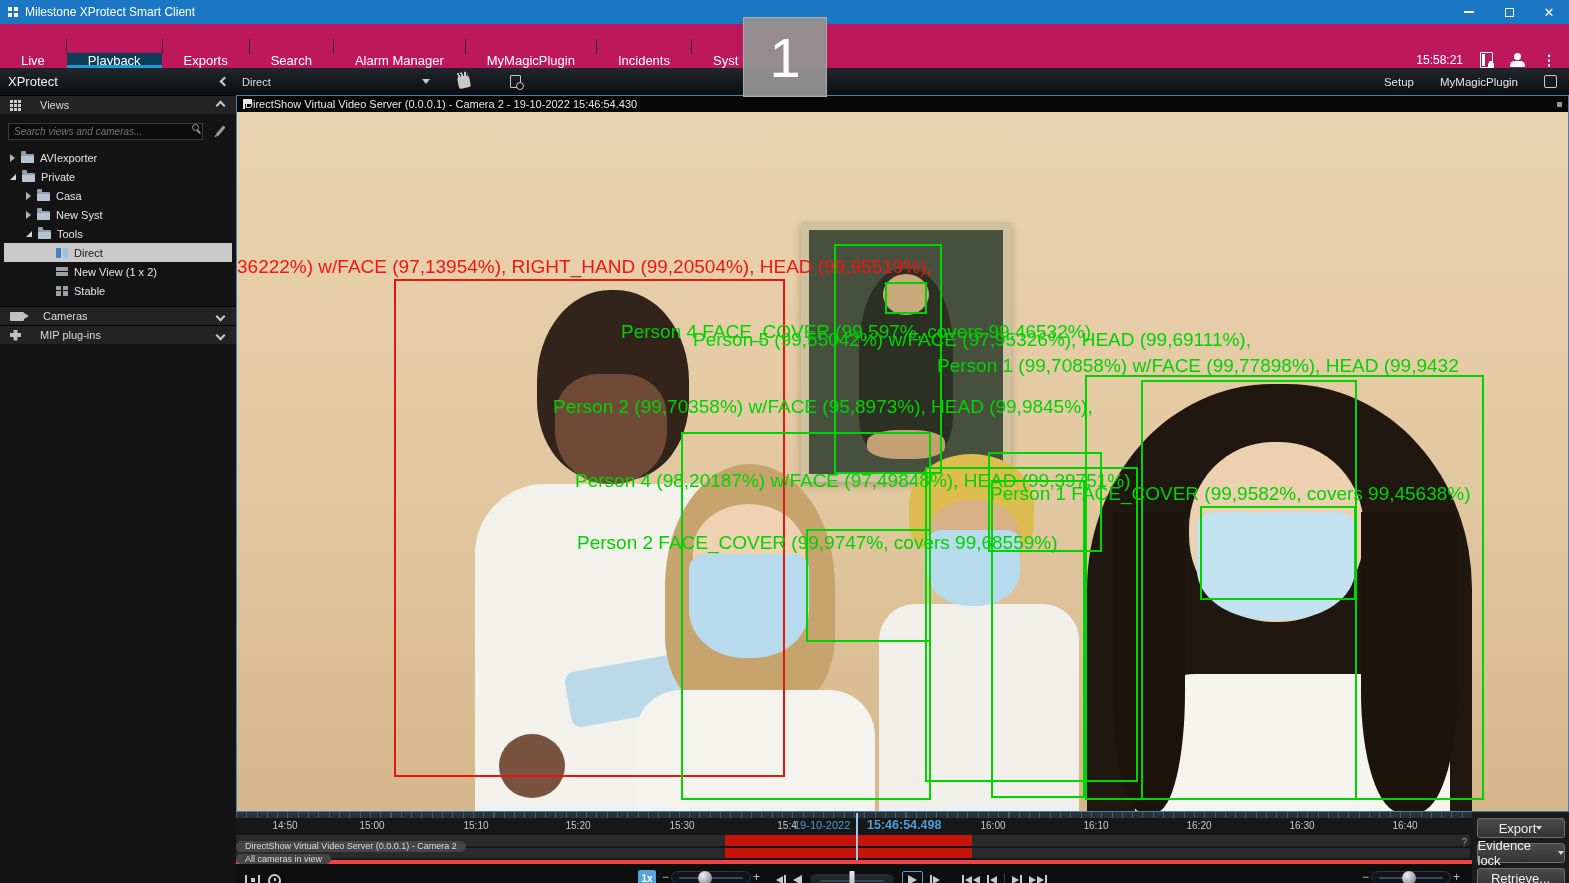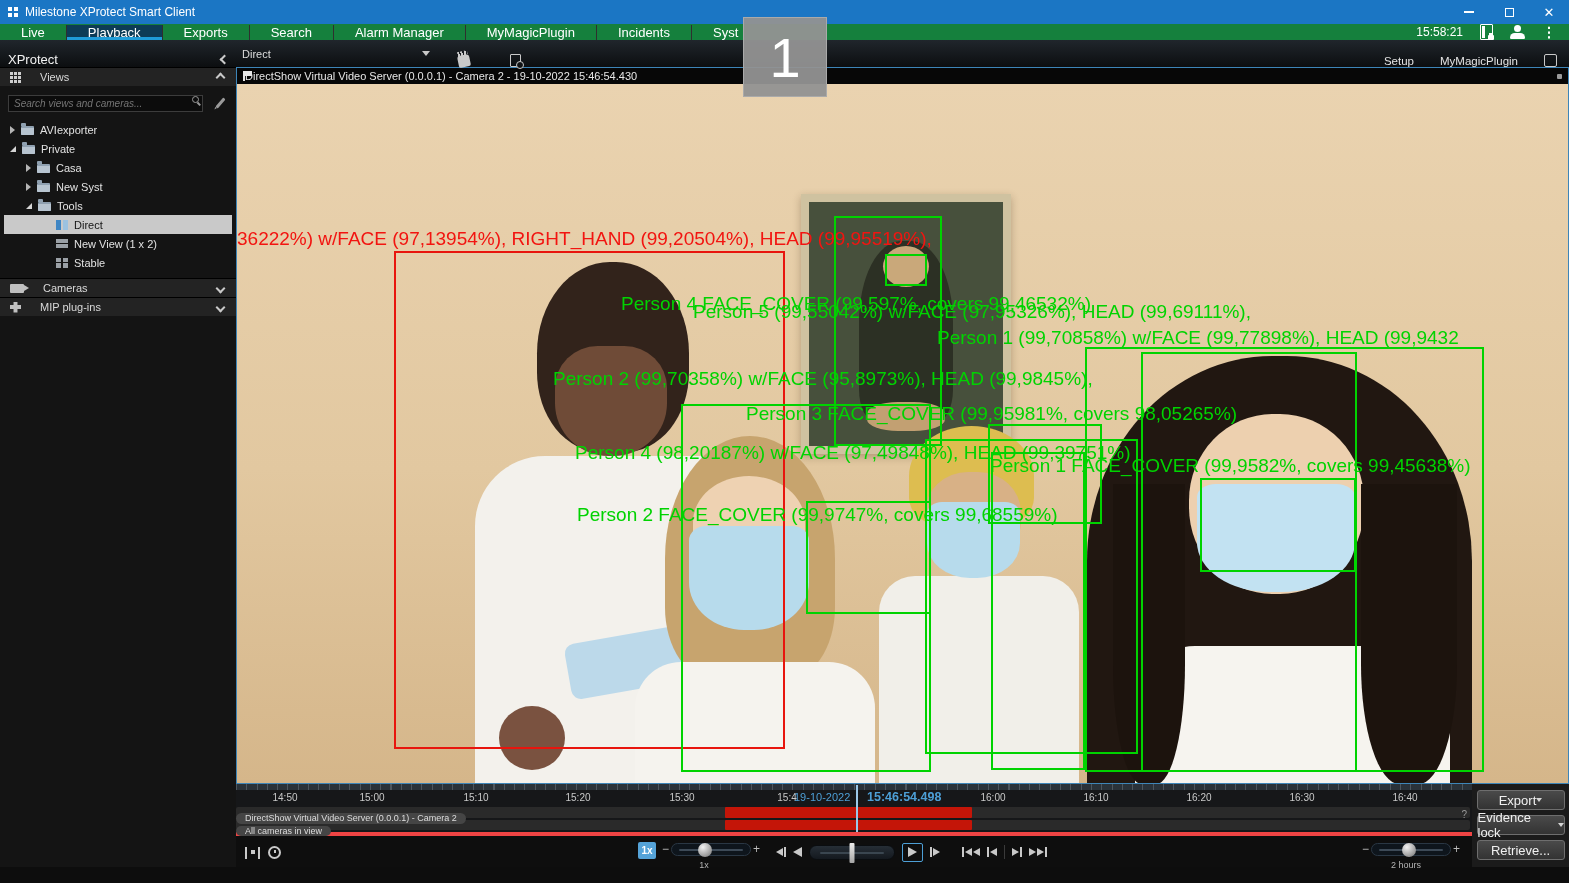--- a/index.html
+++ b/index.html
@@ -13,37 +13,37 @@
                   linear-gradient(#000 0 0) 0 6px/4px 4px no-repeat, linear-gradient(#000 0 0) 6px 6px/4px 4px no-repeat;
     mask: linear-gradient(#000 0 0) 0 0/4px 4px no-repeat, linear-gradient(#000 0 0) 6px 0/4px 4px no-repeat,
           linear-gradient(#000 0 0) 0 6px/4px 4px no-repeat, linear-gradient(#000 0 0) 6px 6px/4px 4px no-repeat; }
   .win-ctrls { margin-left:auto; display:flex; height:100%; }
   .win-btn { width:40px; display:flex; align-items:center; justify-content:center; color:#fff; font-size:12px; }
   .ic-min { width:10px; height:1.5px; background:#fff; display:inline-block; }
   .ic-max { width:9px; height:9px; border:1.5px solid #fff; display:inline-block; }
   .ic-close { font-size:13px; line-height:1; }
 
   
-  .navbar { height:16px; background:#15803d; display:flex; align-items:flex-end; color:#fff; }
+  .navbar { height:44px; background:#be185d; display:flex; align-items:flex-end; color:#fff; }
   .tab { padding:0 21px; display:flex; align-items:center; font-size:13px; position:relative; white-space:nowrap; }
   .tab-sep { width:1px; height:15px; background:#2f2f2f; align-self:center; }
   .tab.active { background:linear-gradient(180deg,#0c3betr 0,#0d3c56 0); background:#0d3c56; }
   .tab.active::after { content:""; position:absolute; left:0; right:0; bottom:0; height:3px; background:#1f9cd8; }
   .nav-right { margin-left:auto; display:flex; align-items:center; gap:17px; padding-right:13px; }
   .clock { font-size:12px; color:#fff; }
   .icon-evidence { width:13px; height:16px; border:1.5px solid #fff; border-radius:1px; position:relative; }
   .icon-evidence::before { content:""; position:absolute; left:1px; top:1px; bottom:1px; width:3px; background:#fff; }
   .icon-evidence::after { content:""; position:absolute; right:-2px; bottom:-1px; width:6px; height:5px; background:#fff; border-radius:1px; box-shadow:0 -3px 0 -1px #fff; }
   .icon-user { width:15px; height:14px; position:relative; }
   .icon-user::before { content:""; position:absolute; left:4px; top:0; width:7px; height:7px; border-radius:50%; background:#fff; }
   .icon-user::after { content:""; position:absolute; left:0; bottom:0; width:15px; height:6px; border-radius:7px 7px 2px 2px; background:#fff; }
   .icon-kebab { color:#fff; font-size:14px; font-weight:bold; line-height:1; }
 
   
-  .toolbar { height:27px; background:linear-gradient(180deg,#20262c,#0c0e10); display:flex; align-items:flex-end; color:#e4e4e4; }
+  .toolbar { height:27px; background:linear-gradient(180deg,#20262c,#0c0e10); display:flex; align-items:center; color:#e4e4e4; }
   .brand-zone { width:236px; display:flex; align-items:center; padding:0 8px; }
   .brand { font-size:13px; color:#f2f2f2; }
   .chev { width:7px; height:7px; border-right:2px solid #c9c9c9; border-bottom:2px solid #c9c9c9; display:inline-block; }
   .chev.left { transform:rotate(135deg); }
   .chev.up { transform:rotate(-135deg); }
   .chev.down { transform:rotate(45deg); }
   .brand-zone .chev { margin-left:auto; }
   .view-select { width:200px; display:flex; align-items:center; font-size:11px; color:#ddd; padding:0 6px; height:100%; }
   .caret-down { width:0; height:0; border-left:4px solid transparent; border-right:4px solid transparent; border-top:5px solid #c9c9c9; display:inline-block; margin-left:auto; }
   .icon-hand { width:12px; height:12px; background:#c9c9c9; border-radius:3px 3px 2px 2px; position:relative; margin:0 18px 0 22px; transform:rotate(-12deg); }
@@ -362,21 +362,20 @@
           <div class="dbox" style="left:754px;top:368px;width:94px;height:318px;"></div>
           <div class="dbox" style="left:848px;top:263px;width:399px;height:425px;"></div>
           <div class="dbox" style="left:904px;top:268px;width:216px;height:420px;"></div>
           <div class="dbox" style="left:963px;top:394px;width:156px;height:94px;"></div>
 
           <div class="det red" style="left:0px;top:144px;">36222%) w/FACE (97,13954%), RIGHT_HAND (99,20504%), HEAD (99,95519%),</div>
           <div class="det" style="left:384px;top:209px;">Person 4 FACE_COVER (99,597%, covers 99,46532%)</div>
           <div class="det" style="left:456px;top:217px;">Person 5 (99,55042%) w/FACE (97,95326%), HEAD (99,69111%),</div>
           <div class="det" style="left:700px;top:243px;">Person 1 (99,70858%) w/FACE (99,77898%), HEAD (99,9432</div>
           <div class="det" style="left:316px;top:284px;">Person 2 (99,70358%) w/FACE (95,8973%), HEAD (99,9845%),</div>
-          <div class="det" style="left:509px;top:319px;">Person 3 FACE_COVER (99,95981%, covers 98,05265%)</div>
           <div class="det" style="left:338px;top:358px;">Person 4 (98,20187%) w/FACE (97,49848%), HEAD (99,39751%)</div>
           <div class="det" style="left:753px;top:371px;">Person 1 FACE_COVER (99,9582%, covers 99,45638%)</div>
           <div class="det" style="left:340px;top:420px;">Person 2 FACE_COVER (99,9747%, covers 99,68559%)</div>
         </div>
       </div>
 
       <div class="bottom">
         <div class="timeline">
           <div class="tstrip"></div>
           <span class="tick" style="left:49px">14:50</span>

